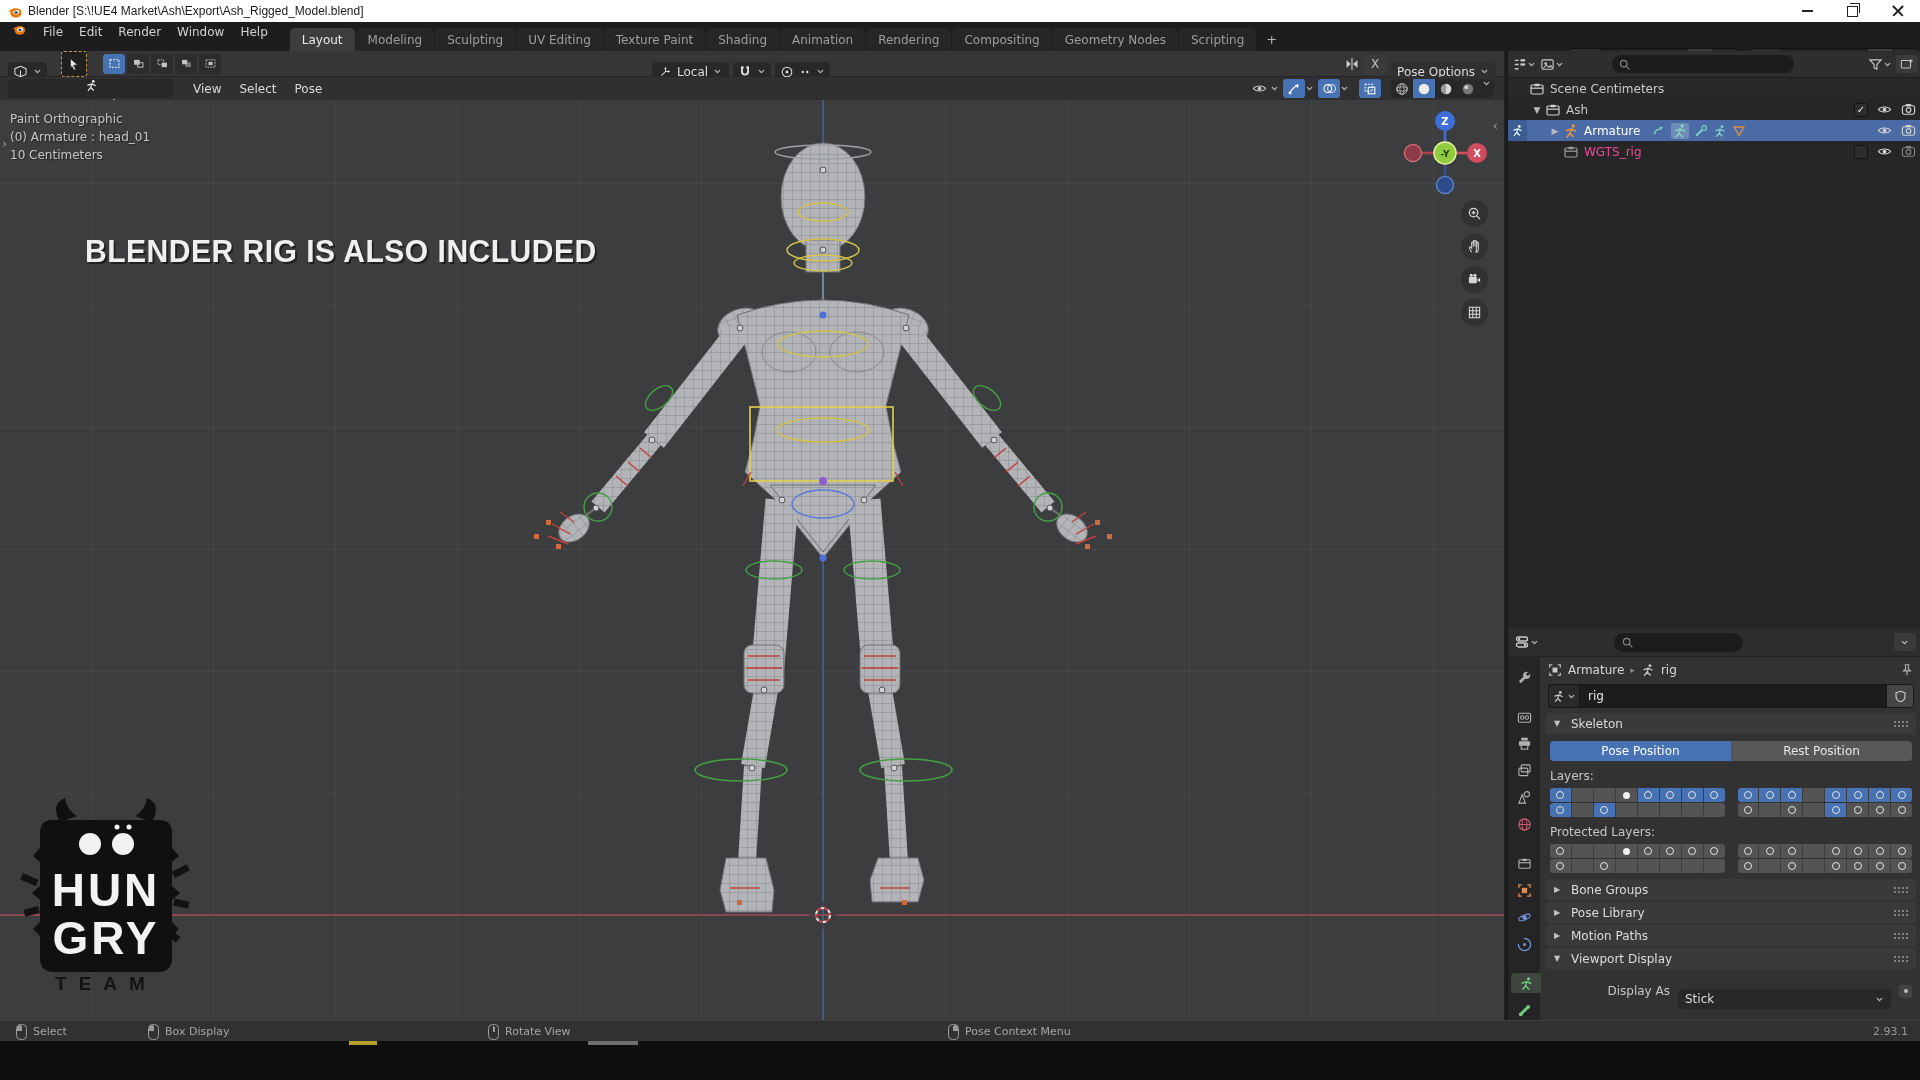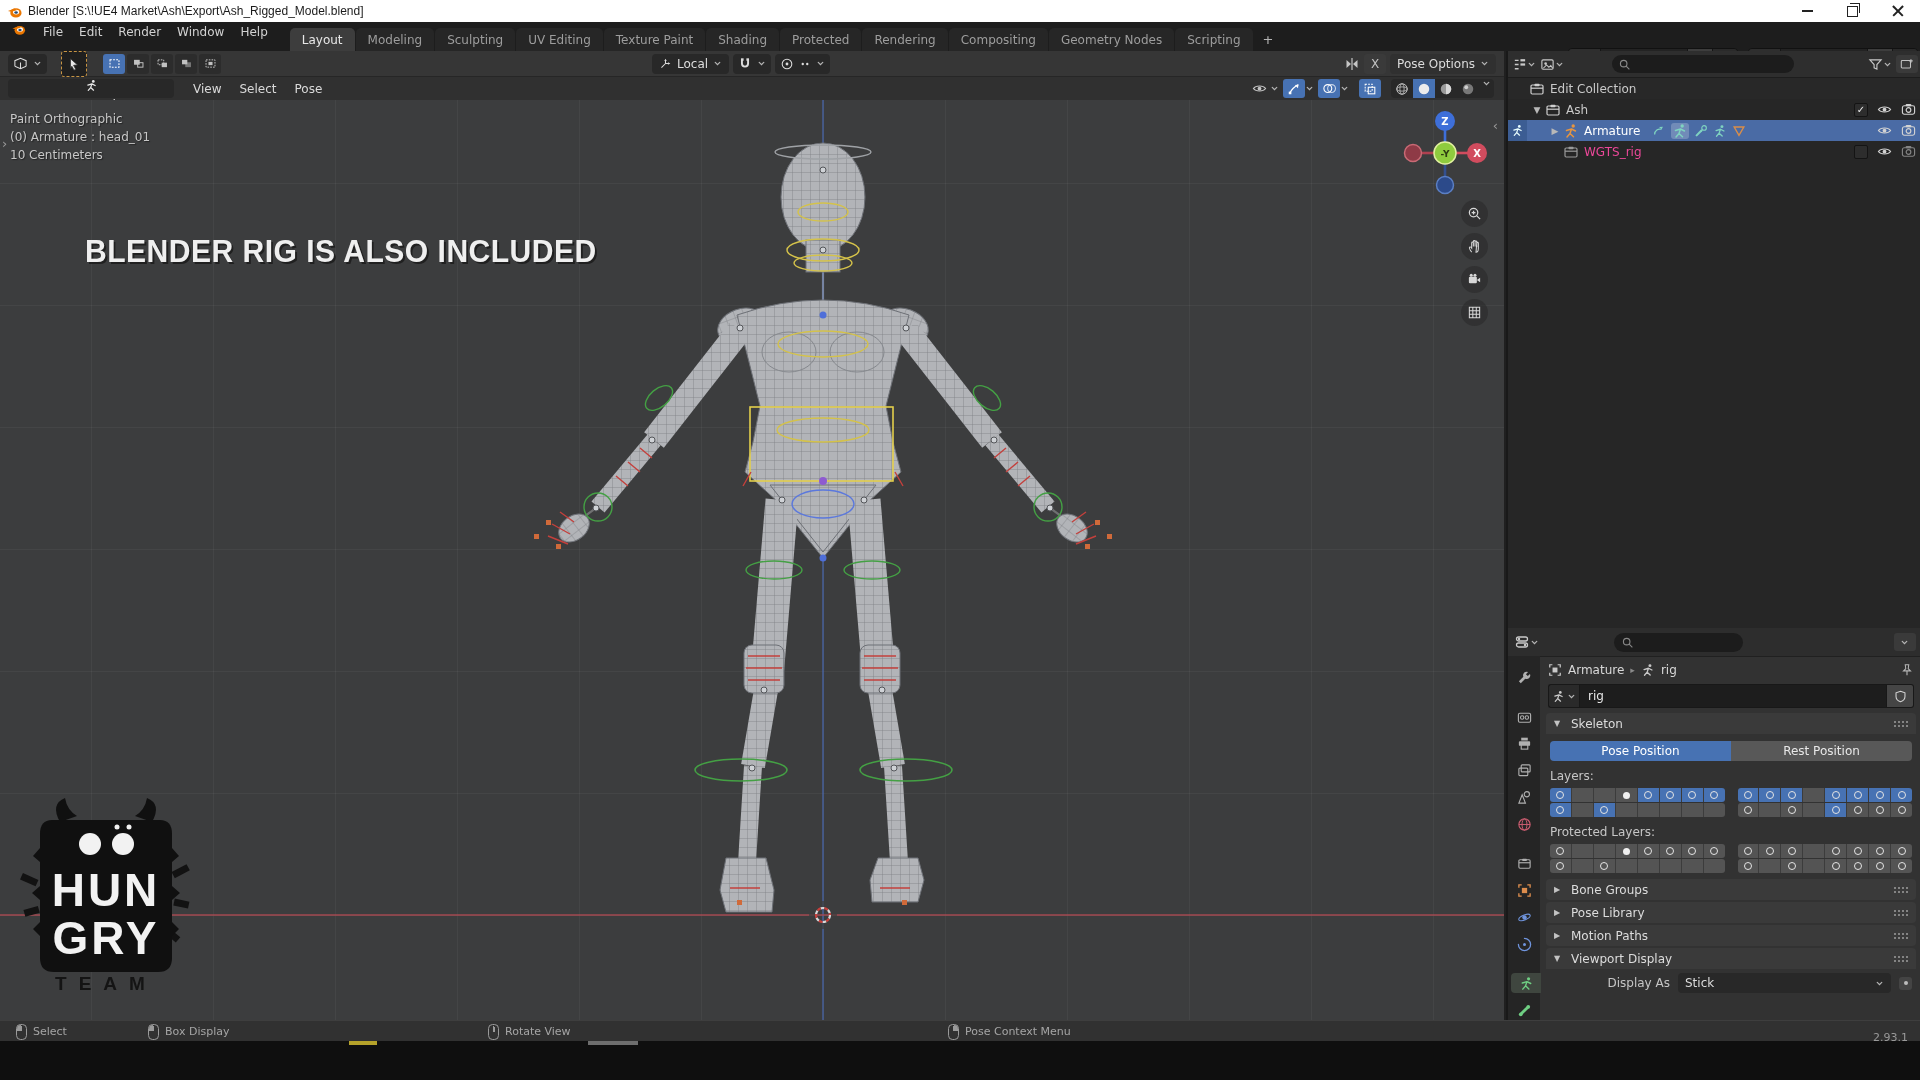--- a/index.html
+++ b/index.html
@@ -38,21 +38,21 @@
   .id-selector .sel-text{padding:0 8px;color:#d8d8d8;min-width:70px;}
   .id-selector .sel-btn{width:24px;height:100%;display:flex;align-items:center;justify-content:center;background:#3d3d3d;border-left:1px solid #161616;color:#c8c8c8;}
   .id-selector .sel-x{background:#2a2a2a;color:#8a8a8a;}
 
   
   .toolrow{position:absolute;left:0;top:51px;width:1504px;height:25px;background:#363636;border-bottom:1px solid #262626;}
   .toolrow .grp{position:absolute;top:0;height:25px;display:flex;align-items:center;gap:4px;}
   .sq-btn{height:20px;min-width:22px;display:flex;align-items:center;justify-content:center;background:#2c2c2c;border-radius:3px;color:#c2c2c2;}
   .sq-btn.blue{background:#4772b3;color:#fff;}
   .tool-active{width:24px;height:24px;background:#1f1f1f;border:1px dashed #c79444;border-radius:3px;display:flex;align-items:center;justify-content:center;}
-  .dd-btn{display:flex;align-items:center;gap:5px;background:#282828;border-radius:4px;height:20px;padding:0 7px;color:#dcdcdc;}
+  .dd-btn{display:flex;align-items:center;gap:5px;background:#282828;border-radius:4px;height:20px;padding:0 7px;color:#dcdcdc;margin-top:16px;}
   .chev{width:9px;height:9px;color:#b5b5b5;}
 
   
   .vp-header{position:absolute;left:0;top:77px;width:1504px;height:23px;background:#303030;border-bottom:1px solid #242424;}
   .vp-header .grp{position:absolute;top:0;height:23px;display:flex;align-items:center;gap:2px;}
   .hdr-menu{padding:2px 9px;color:#dadada;border-radius:3px;}
   .mode-dd{display:flex;align-items:center;gap:6px;background:#282828;border-radius:4px;height:19px;padding:0 8px;width:150px;color:#e3e3e3;flex-direction:column;}
   .tile{width:22px;height:19px;border-radius:3px;display:flex;align-items:center;justify-content:center;background:transparent;color:#c5c5c5;}
   .tile.on{background:#4772b3;color:#fff;}
   .shade-grp{display:flex;background:#282828;border-radius:4px;overflow:hidden;}
@@ -136,21 +136,21 @@
   .dotbtn::after{content:"";width:4px;height:4px;border-radius:50%;background:#bcbcbc;}
 
   
   .statusbar{position:absolute;left:0;top:1020px;width:1920px;height:21px;background:#313131;border-top:1px solid #3e3e3e;color:#a5a5a5;font-size:11px;}
   .hint{position:absolute;top:0;height:21px;display:flex;align-items:center;gap:6px;}
   .mouse{width:9px;height:14px;border:1.3px solid #9a9a9a;border-radius:4.5px;position:relative;}
   .mouse::after{content:"";position:absolute;left:4px;top:1px;width:1px;height:5px;background:#9a9a9a;}
   .mouse.left::before{content:"";position:absolute;left:0;top:0;width:4px;height:6px;background:#9a9a9a;border-radius:4px 0 0 0;}
   .mouse.right::before{content:"";position:absolute;right:0;top:0;width:4px;height:6px;background:#9a9a9a;border-radius:0 4px 0 0;}
   .mouse.middle::before{content:"";position:absolute;left:3.5px;top:2px;width:2px;height:5px;background:#9a9a9a;}
-  .version{position:absolute;right:12px;top:6px;height:21px;display:flex;align-items:center;color:#9a9a9a;margin-left:48px;}
+  .version{position:absolute;right:12px;top:0;height:21px;display:flex;align-items:center;color:#9a9a9a;margin-left:48px;}
   .bottomstrip{position:absolute;left:0;top:1041px;width:1920px;height:39px;background:#0f0f0f;}
   .seg-y{position:absolute;left:349px;top:0;width:28px;height:4px;background:#b5a22a;}
   .seg-g{position:absolute;left:588px;top:0;width:50px;height:4px;background:#6e6e6e;}
 </style>
 </head>
 <body>
 
 <div id="app">
 
   <div class="titlebar">
@@ -192,21 +192,21 @@
         <span class="menu-item">Window</span>
         <span class="menu-item">Help</span>
       </nav>
     <div class="tabs">
         <div class="wtab active">Layout</div>
         <div class="wtab">Modeling</div>
         <div class="wtab">Sculpting</div>
         <div class="wtab">UV Editing</div>
         <div class="wtab">Texture Paint</div>
         <div class="wtab">Shading</div>
-        <div class="wtab">Protected</div>
+        <div class="wtab">Animation</div>
         <div class="wtab">Rendering</div>
         <div class="wtab">Compositing</div>
         <div class="wtab">Geometry Nodes</div>
         <div class="wtab">Scripting</div>
         <div class="wtab addtab">+</div>
       </div>
     <div class="topbar-right" style="top:26px;">
       <div class="id-selector">
         <span class="sel-ico">
             <span class="icon" style="width:14px;height:14px;color:#c9c9c9">
@@ -793,21 +793,21 @@
     <div class="ol-rows">
       <div class="ol-row">
         <span class="disc"></span>
         <span class="icon oic">
             <svg viewBox="0 0 16 16">
               <rect x="2" y="4" width="12" height="9" rx="1.2" stroke="currentColor" fill="none" stroke-width="1.2"></rect>
               <rect x="5.5" y="2.8" width="5" height="2.4" rx="0.8" fill="currentColor"></rect>
               <path d="M2 7.2h12" stroke="currentColor" stroke-width="1.2"></path>
             </svg>
           </span>
-        <span>Edit Collection</span>
+        <span>Scene Centimeters</span>
       </div>
       <div class="ol-row" style="padding-left:22px;">
         <span class="disc">▼</span>
         <span class="icon oic">
             <svg viewBox="0 0 16 16">
               <rect x="2" y="4" width="12" height="9" rx="1.2" stroke="currentColor" fill="none" stroke-width="1.2"></rect>
               <rect x="5.5" y="2.8" width="5" height="2.4" rx="0.8" fill="currentColor"></rect>
               <path d="M2 7.2h12" stroke="currentColor" stroke-width="1.2"></path>
             </svg>
           </span>

